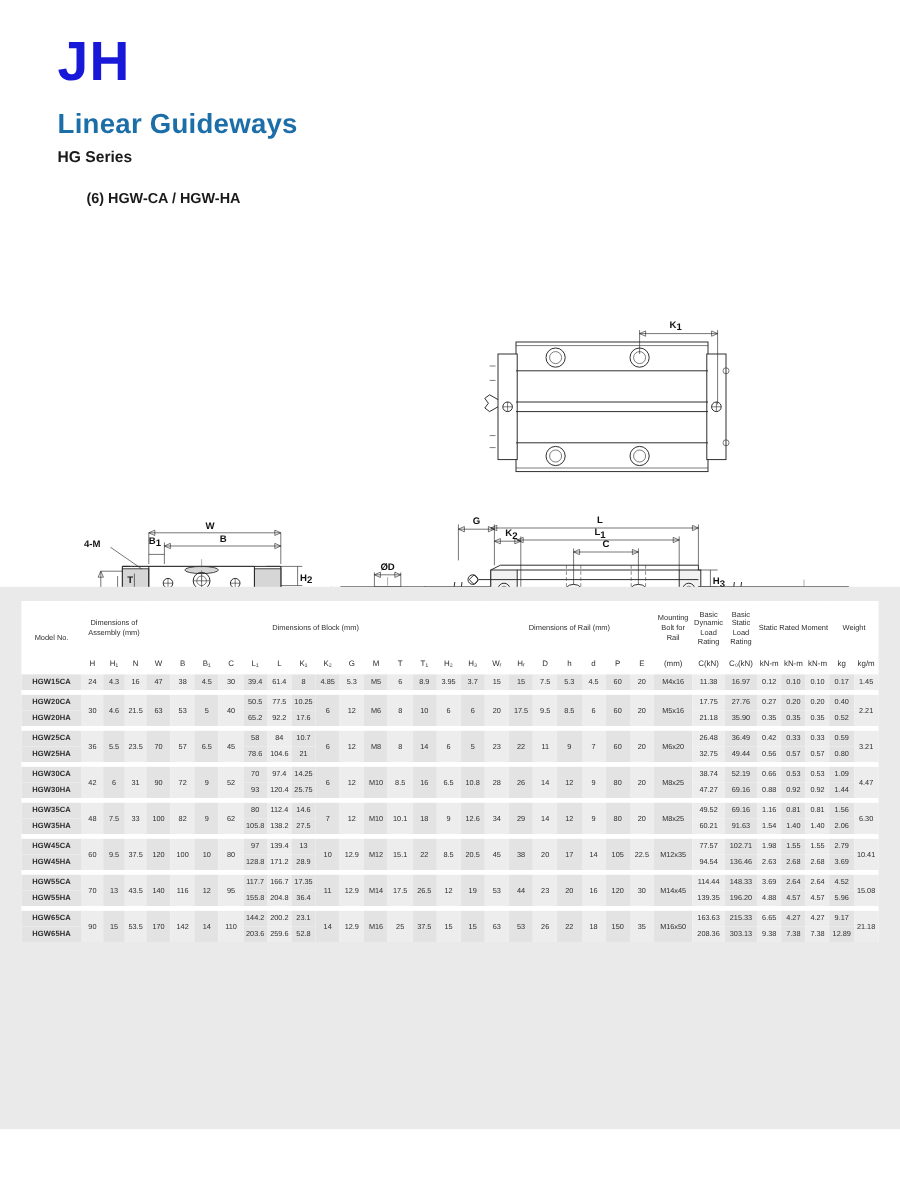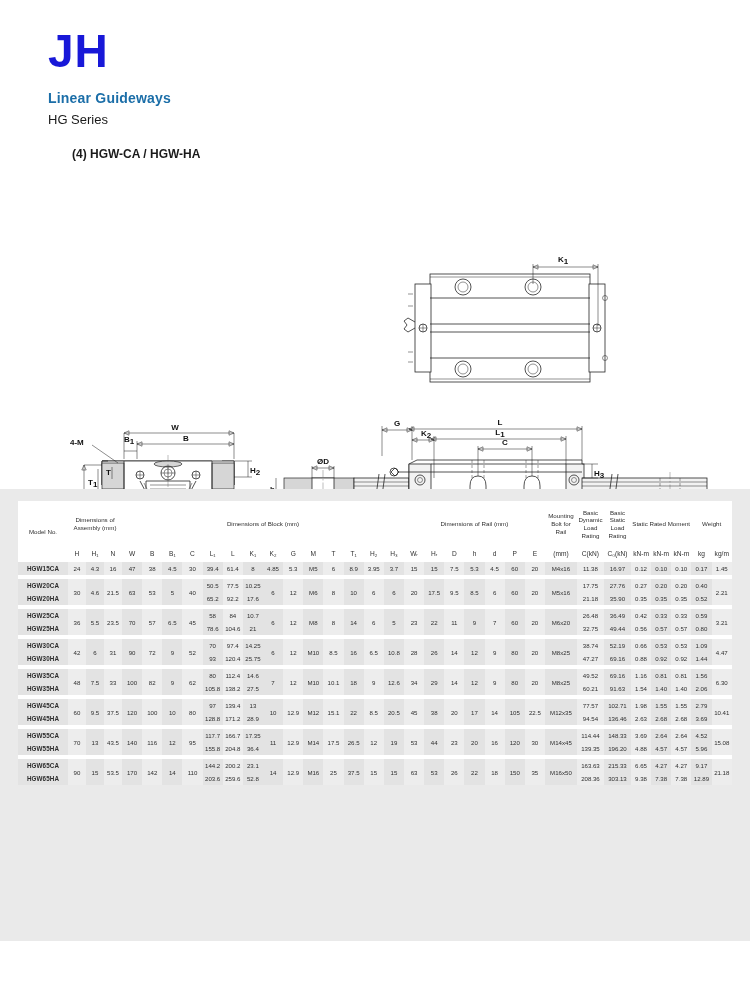--- a/index.html
+++ b/index.html
@@ -13,24 +13,24 @@
     overflow:hidden;
   }
 
   
   .header { padding:28px 16px 0 48px; }
   .logo {
     font-size:46px; font-weight:700; color:#1818d8;
     letter-spacing:1px; line-height:1; font-family:"Liberation Sans", sans-serif;
   }
   .title {
-    margin-top:16px; font-size:14px; font-weight:700; color:#1b6ea8;
+    margin-top:16px; font-size:23px; font-weight:700; color:#1b6ea8;
     letter-spacing:0.2px;
   }
-  .subtitle { margin-top:6px; font-size:13px; color:#1a1a1a; font-weight:400; }
+  .subtitle { margin-top:6px; font-size:13px; color:#1a1a1a; font-weight:700; }
   .section-label { margin-top:20px; margin-left:24px; font-size:12px; font-weight:700; color:#1a1a1a; }
 
   
   .drawings { position:relative; height:370px;text-align:right; }
   svg.dw { position:absolute; overflow:visible; }
   .ln { stroke:#262626; stroke-width:0.8; fill:none; }
   .ln-t { stroke:#262626; stroke-width:0.5; fill:none; }
   .ln-d { stroke:#3a3a3a; stroke-width:0.5; fill:none; stroke-dasharray:3 2; }
   .ln-cl { stroke:#555; stroke-width:0.4; fill:none; stroke-dasharray:7 2 1.5 2; }
   .dim { stroke:#1a1a1a; stroke-width:0.5; fill:none; }
@@ -68,21 +68,21 @@
   }
   tbody tr.gap td { height:4px; background:#ffffff !important; }
 </style>
 </head>
 <body>
 
 <div class="header">
   <div class="logo">JH</div>
   <div class="title">Linear Guideways</div>
   <div class="subtitle">HG Series</div>
-  <div class="section-label">(4) HGW-CA / HGW-HA</div>
+  <div class="section-label">(6) HGW-CA / HGW-HA</div>
 </div>
 
 <div class="drawings">
 
   <svg class="dw" style="left:405px; top:95px;" width="250" height="140" viewBox="0 0 250 140">
 
     <rect class="fillW" x="25" y="18" width="160" height="108"></rect>
 
     <rect class="fillW" x="10" y="28" width="16" height="88"></rect>
     <rect class="fillW" x="184" y="28" width="16" height="88"></rect>

